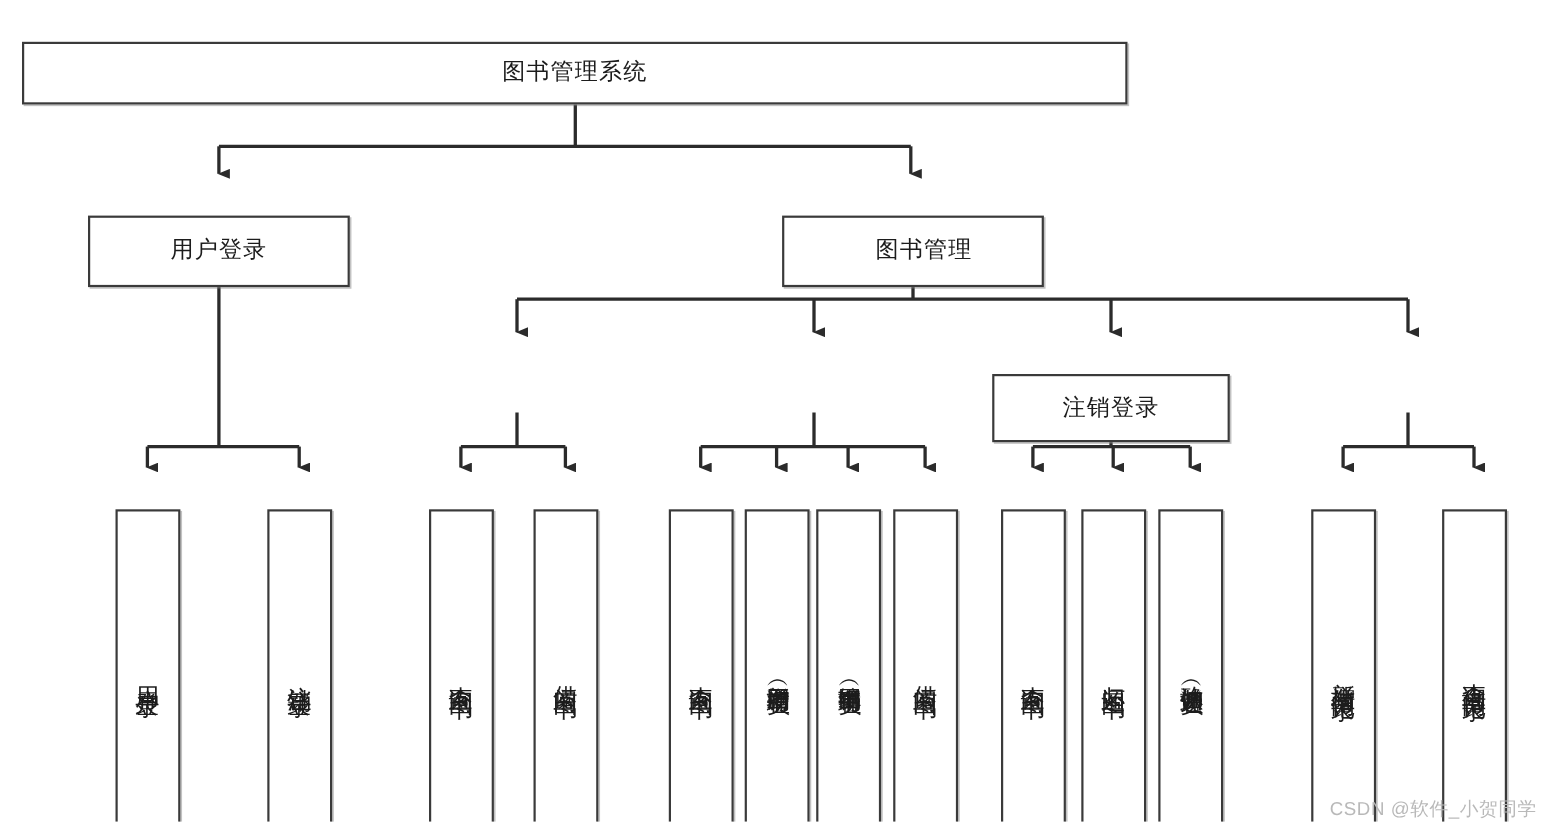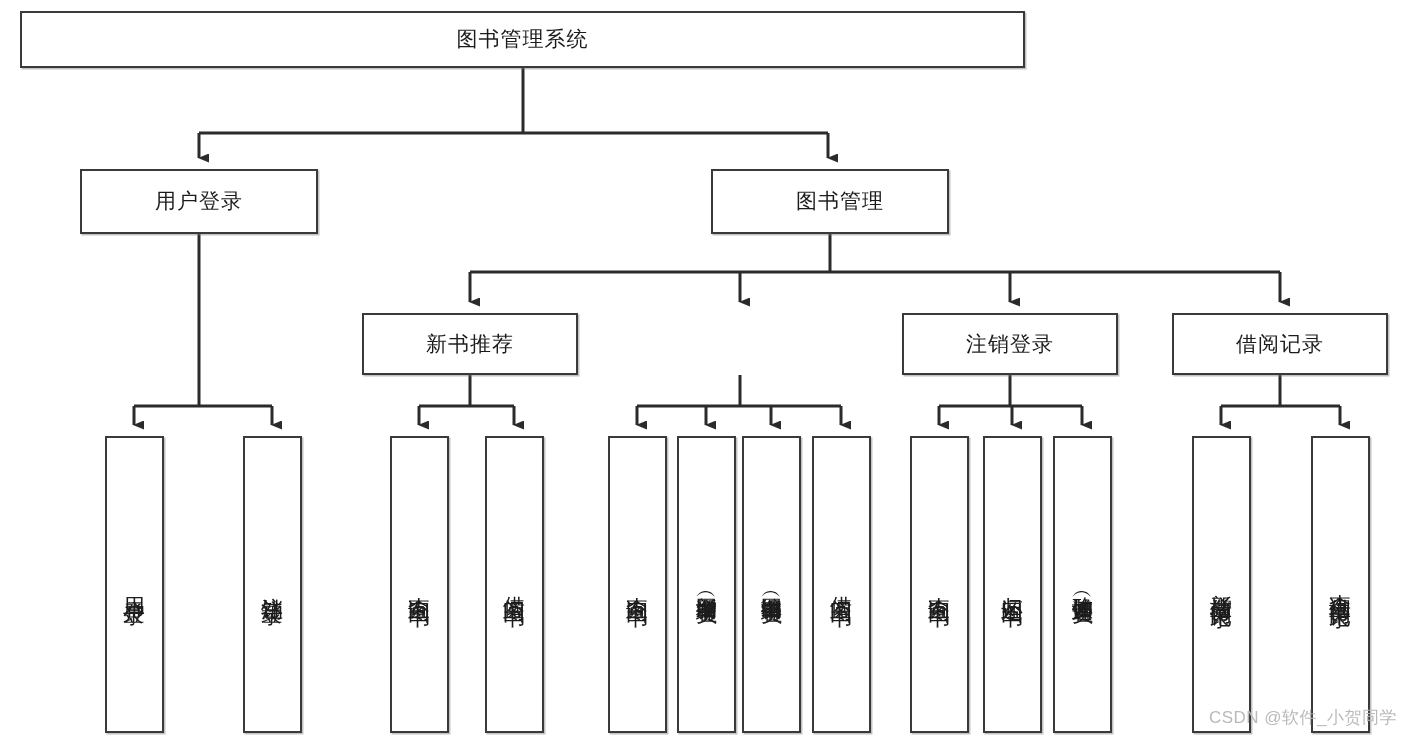--- a/index.html
+++ b/index.html
@@ -22,20 +22,21 @@
   }
   .node{
     position:absolute;
     box-sizing:border-box;
     background:#ffffff;
     border:2.5px solid #3a3a3a;
     display:flex;
     align-items:center;
     justify-content:center;
     box-shadow:1.5px 1.5px 0 rgba(120,120,120,.45);
+    margin-top:27px;
   }
   .node .lbl{
     font-size:21px;
     letter-spacing:1px;
     line-height:1.15;
     color:#1c1c1c;
     white-space:nowrap;
   }
   .node.leaf{
     align-items:center;
@@ -51,21 +52,21 @@
     white-space:normal;
     max-height:100%;
   }
   .node.leaf.tall .lbl{
     font-size:21px;
     letter-spacing:1px;
   }
   #watermark{
     position:absolute;
     right:8px;
-    bottom:18px;
+    bottom:0;
     font-size:17px;
     color:#b9b9b9;
     letter-spacing:.5px;
     white-space:nowrap;
   }
 </style>
 </head>
 <body>
 
 <div id="canvas">
@@ -124,28 +125,22 @@
     <span class="lbl">图书管理系统</span>
   </div>
 
   <div class="node" style="left:80px;top:169px;width:238px;height:65px;">
     <span class="lbl">用户登录</span>
   </div>
   <div class="node" style="left:711px;top:169px;width:238px;height:65px;padding-left:20px;">
     <span class="lbl">图书管理</span>
   </div>
 
-  <div class="node" style="left:362px;top:313px;width:216px;height:62px;">
-    <span class="lbl">新书推荐</span>
-  </div>
   <div class="node" style="left:902px;top:313px;width:216px;height:62px;">
     <span class="lbl">注销登录</span>
-  </div>
-  <div class="node" style="left:1172px;top:313px;width:216px;height:62px;">
-    <span class="lbl">借阅记录</span>
   </div>
 
   <div class="node leaf" style="left:105px;top:436px;width:59px;height:297px;">
     <span class="lbl">用户登录</span>
   </div>
   <div class="node leaf" style="left:243px;top:436px;width:59px;height:297px;">
     <span class="lbl">注销登录</span>
   </div>
 
   <div class="node leaf" style="left:390px;top:436px;width:59px;height:297px;">

